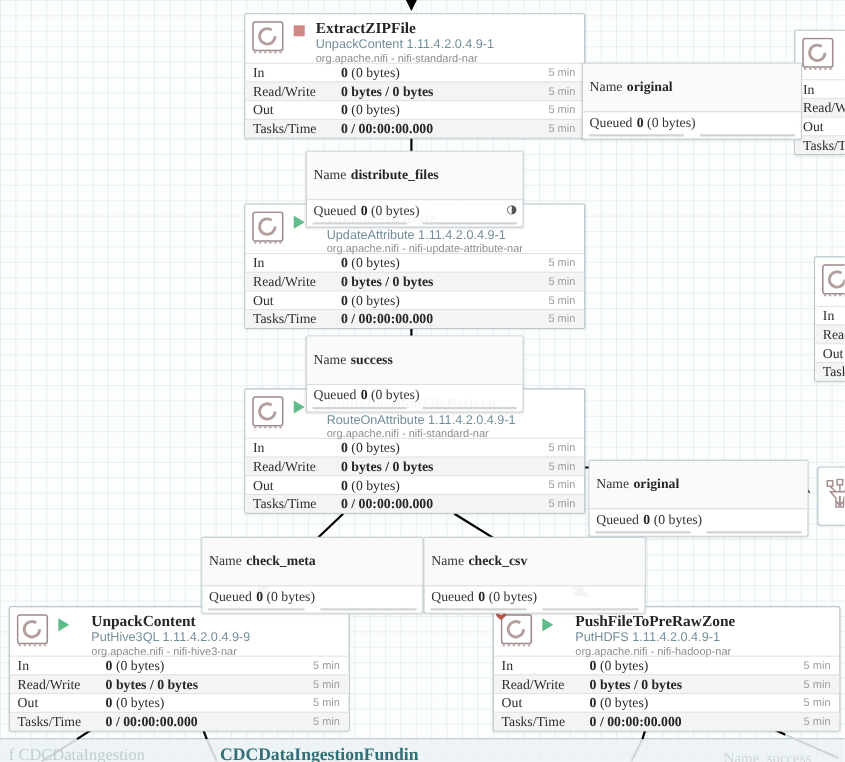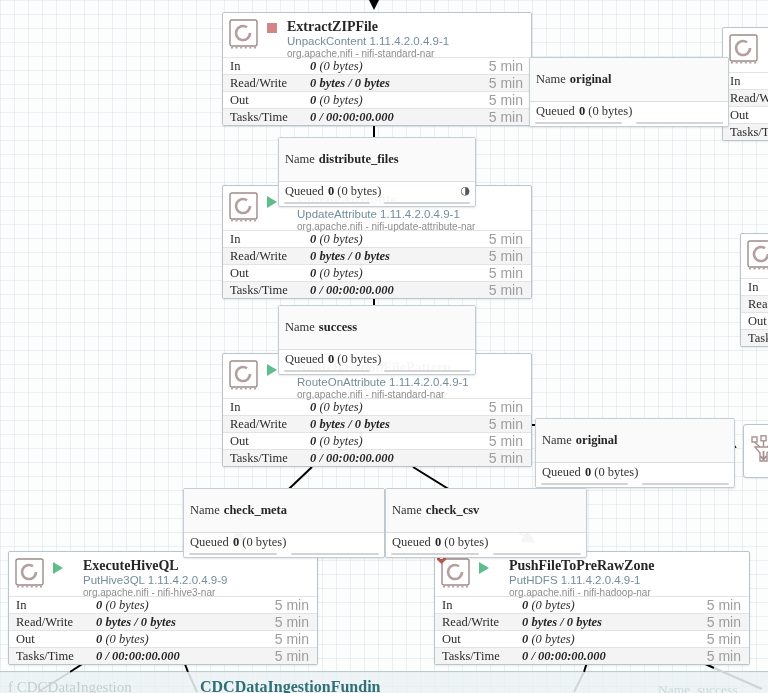--- a/index.html
+++ b/index.html
@@ -26,23 +26,23 @@
   .pstate.stopped{width:10px;height:10px;background:#d18686;}
   .pstate.running{width:0;height:0;border-left:10px solid #5fbd8b;border-top:6px solid transparent;border-bottom:6px solid transparent;background:none;}
   .ptitles{margin-left:4px;line-height:1.12;overflow:hidden;white-space:nowrap;}
   .pname{font-family:"Liberation Serif",serif;font-weight:700;font-size:14px;color:#262626;}
   .ptype{font-size:11.5px;color:#728e9b;}
   .pbundle{font-size:10px;color:#8f8d8d;}
   .prow{display:flex;align-items:center;height:16px;border-top:1px solid #e3e3e3;
         font-family:"Liberation Serif",serif;font-size:12.5px;color:#2b2b2b;padding:0;}
   .prow:nth-child(odd){background:#f4f4f4;}
   .rl{flex:0 0 80px;padding-left:7px;}
-  .rv{flex:1;font-style:italic;}
+  .rv{flex:1;}
   .rv b{color:#262626;}
-  .rw{flex:0 0 52px;text-align:right;padding-right:8px;font-family:"Liberation Sans",sans-serif;font-size:14px;color:#9d9d9d;}
+  .rw{flex:0 0 52px;text-align:right;padding-right:8px;font-family:"Liberation Sans",sans-serif;font-size:10px;color:#9d9d9d;}
   .shield{position:absolute;left:-4px;top:-5px;width:9px;height:11px;background:#b8574e;
           clip-path:polygon(0 0,100% 0,100% 62%,50% 100%,0 62%);z-index:3;}
   .shield:after{content:"";position:absolute;left:3px;top:2px;width:3px;height:4px;background:#f3e3e1;}
 
   
   .qlabel{
     position:absolute;z-index:3;background:rgba(255,255,255,0.96);
     border:1px solid #c2ced4;border-radius:2px;box-shadow:0 1px 2px rgba(0,0,0,0.1);
     font-family:"Liberation Serif",serif;font-size:12.5px;color:#333;
   }
@@ -224,21 +224,21 @@
     <div class="phead">
       <span class="picon">
         <svg width="30" height="30" viewBox="0 0 30 30">
             <rect x="1" y="1" width="27" height="26" rx="2" fill="none" stroke="#9e8b89" stroke-width="1.4"></rect>
             <path d="M21 14a7 7 0 1 1-3-5.7" fill="none" stroke="#b3a09e" stroke-width="2.6"></path>
             <line x1="2" y1="28.6" x2="28" y2="28.6" stroke="#b3a09e" stroke-width="1.6" stroke-dasharray="2 2.6"></line>
           </svg>
       </span>
       <span class="pstate running"></span>
       <div class="ptitles">
-        <div class="pname">ExecuteHiveQL</div>
+        <div class="pname">UnpackContent</div>
         <div class="ptype">PutHive3QL 1.11.4.2.0.4.9-9</div>
         <div class="pbundle">org.apache.nifi - nifi-hive3-nar</div>
       </div>
     </div>
     <div class="prow">
         <span class="rl">In</span>
         <span class="rv"><b>0</b> <span>(0 bytes)</span></span>
         <span class="rw">5 min</span>
       </div>
     <div class="prow">
@@ -251,21 +251,21 @@
         <span class="rv"><b>0</b> <span>(0 bytes)</span></span>
         <span class="rw">5 min</span>
       </div>
     <div class="prow">
         <span class="rl">Tasks/Time</span>
         <span class="rv"><b>0 / 00:00:00.000</b> <span></span></span>
         <span class="rw">5 min</span>
       </div>
   </div>
 
-  <div class="proc" style="left:434px;top:551px;width:314px">
+  <div class="proc" style="left:448px;top:551px;width:314px">
     <div class="phead">
       <span class="picon">
         <span class="shield"></span>
         <svg width="30" height="30" viewBox="0 0 30 30">
             <rect x="1" y="1" width="27" height="26" rx="2" fill="none" stroke="#9e8b89" stroke-width="1.4"></rect>
             <path d="M21 14a7 7 0 1 1-3-5.7" fill="none" stroke="#b3a09e" stroke-width="2.6"></path>
             <line x1="2" y1="28.6" x2="28" y2="28.6" stroke="#b3a09e" stroke-width="1.6" stroke-dasharray="2 2.6"></line>
           </svg>
       </span>
       <span class="pstate running"></span>

